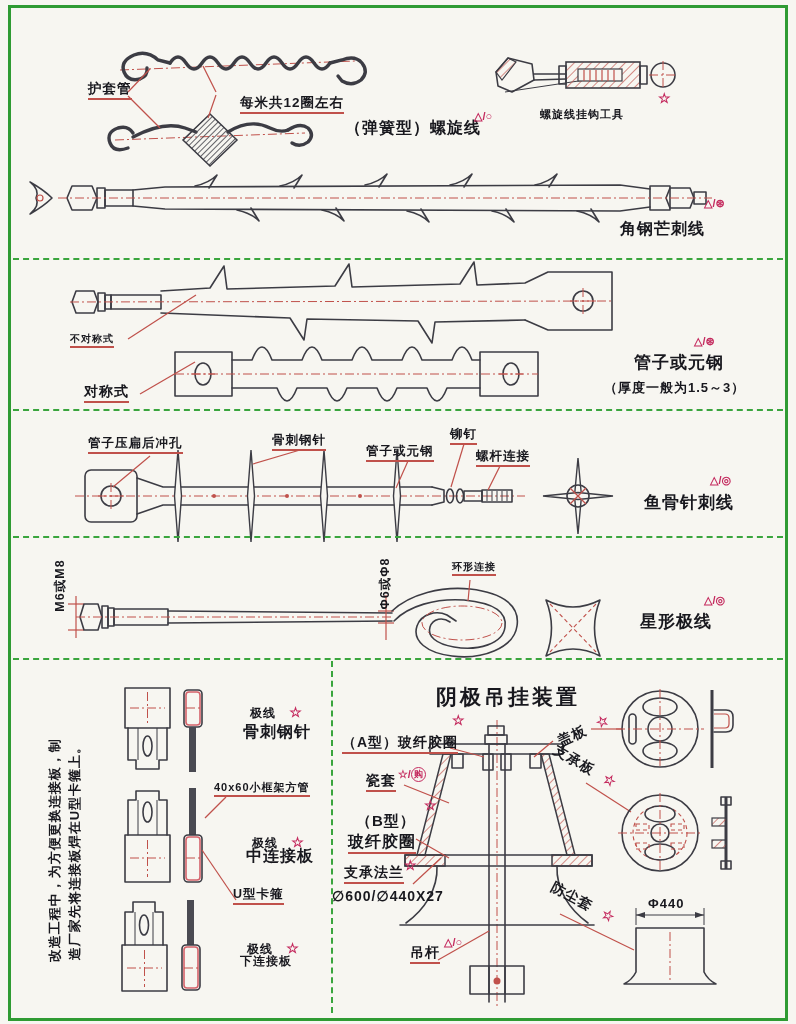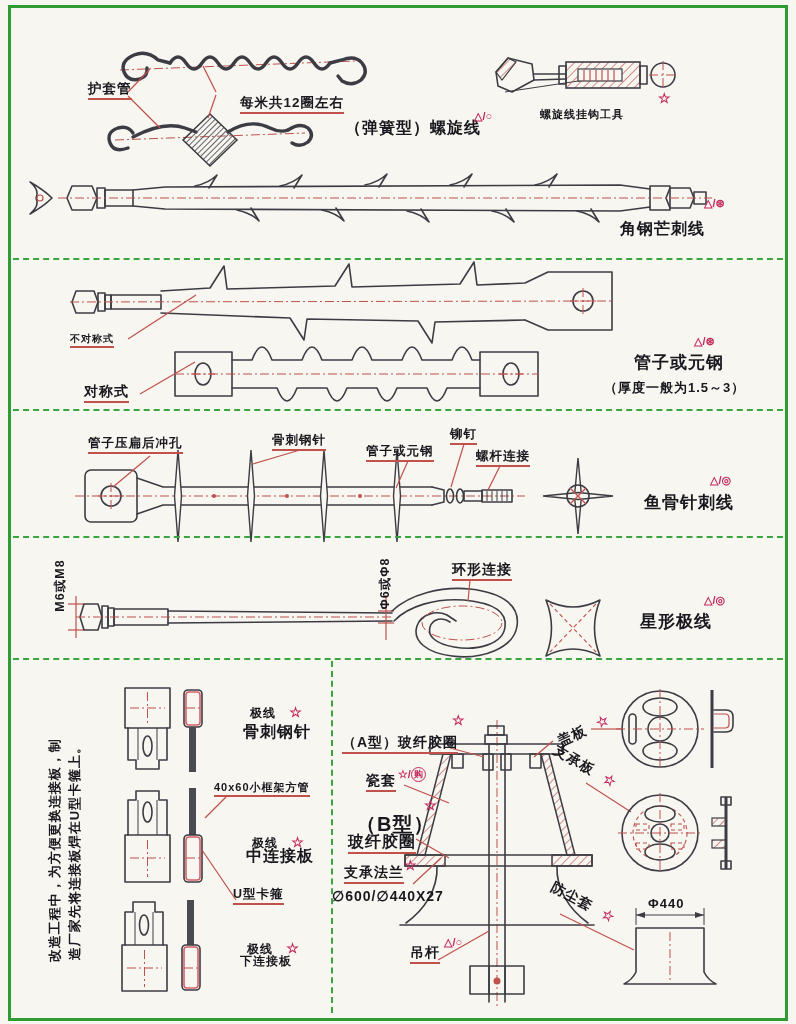--- a/index.html
+++ b/index.html
@@ -337,21 +337,21 @@
   <div class="lbl rl" style="left:88px;top:436px;font-size:12.5px">管子压扁后冲孔</div>
   <div class="lbl rl" style="left:272px;top:433px;font-size:12.5px">骨刺钢针</div>
   <div class="lbl rl" style="left:366px;top:444px;font-size:12.5px">管子或元钢</div>
   <div class="lbl rl" style="left:450px;top:427px;font-size:12.5px">铆钉</div>
   <div class="lbl rl" style="left:476px;top:449px;font-size:12.5px">螺杆连接</div>
   <div class="lbl" style="left:644px;top:493px;font-size:17px">鱼骨针刺线</div>
   <div class="lbl sym" style="left:710px;top:474px">△/◎</div>
 
   <div class="lbl vert" style="left:30px;top:578px;width:60px;font-size:12.5px">M6或M8</div>
   <div class="lbl vert" style="left:356px;top:576px;width:58px;font-size:12.5px">Φ6或Φ8</div>
-  <div class="lbl rl" style="left:452px;top:561px;font-size:14px">环形连接</div>
+  <div class="lbl rl" style="left:452px;top:561px;font-size:10px">环形连接</div>
   <div class="lbl" style="left:640px;top:612px;font-size:17px">星形极线</div>
   <div class="lbl sym" style="left:704px;top:594px">△/◎</div>
 
   <div class="lbl vert note" style="left:-100px;top:830px;width:330px;font-size:13px">
     <span>改造工程中，为方便更换连接板，制</span>
     <span>造厂家先将连接板焊在U型卡箍上。</span>
   </div>
   <div class="lbl" style="left:250px;top:704px;font-size:12px">
     <span>极线</span>
     <span class="star" style="margin-left:9px;font-size:14px">☆</span>
@@ -363,28 +363,29 @@
     <span class="star" style="margin-left:9px;font-size:14px">☆</span>
   </div>
   <div class="lbl" style="left:246px;top:846px;font-size:16px">中连接板</div>
   <div class="lbl rl" style="left:233px;top:887px;font-size:12.5px">U型卡箍</div>
   <div class="lbl" style="left:247px;top:940px;font-size:12px">
     <span>极线</span>
     <span class="star" style="margin-left:9px;font-size:14px">☆</span>
   </div>
   <div class="lbl" style="left:240px;top:954px;font-size:12px">下连接板</div>
 
+  <div class="lbl" style="left:436px;top:684px;font-size:21px;letter-spacing:3px">阴极吊挂装置</div>
   <div class="lbl star" style="left:452px;top:712px;font-size:14px">☆</div>
   <div class="lbl rl" style="left:342px;top:734px;font-size:14px">（A型）玻纤胶圈</div>
   <div class="lbl rl" style="left:366px;top:772px;font-size:14px">瓷套</div>
   <div class="lbl" style="left:398px;top:763px">
     <span class="sym">☆/</span><span class="circ">购</span>
   </div>
   <div class="lbl star" style="left:424px;top:797px;font-size:14px">☆</div>
-  <div class="lbl" style="left:356px;top:812px;font-size:20px">（B型）</div>
+  <div class="lbl" style="left:356px;top:812px;font-size:15px">（B型）</div>
   <div class="lbl rl" style="left:348px;top:832px;font-size:16px">玻纤胶圈</div>
   <div class="lbl rl" style="left:344px;top:864px;font-size:14px">支承法兰</div>
   <div class="lbl star" style="left:404px;top:857px;font-size:14px">☆</div>
   <div class="lbl" style="left:332px;top:888px;font-size:14px">∅600/∅440X27</div>
   <div class="lbl rl" style="left:410px;top:944px;font-size:14px">吊杆</div>
   <div class="lbl sym" style="left:444px;top:936px">△/○</div>
   <div class="lbl" style="left:556px;top:722px;font-size:14px;transform:rotate(-25deg)">
     <span>盖板</span>
     <span class="star" style="margin-left:7px">☆</span>
   </div>

